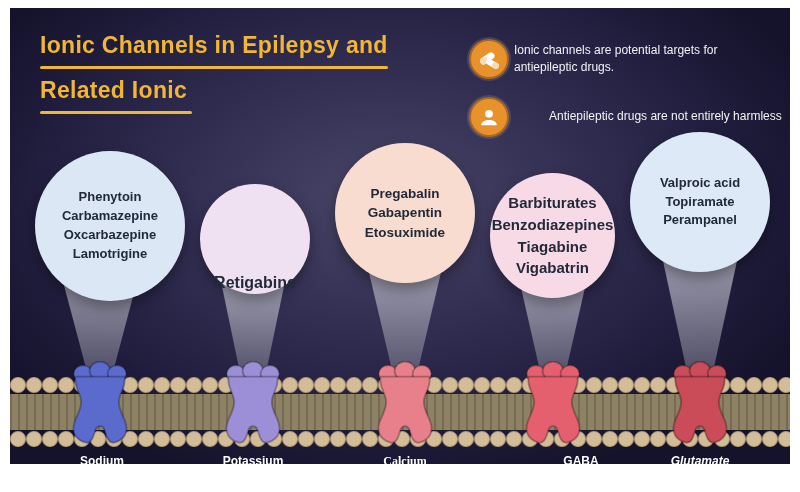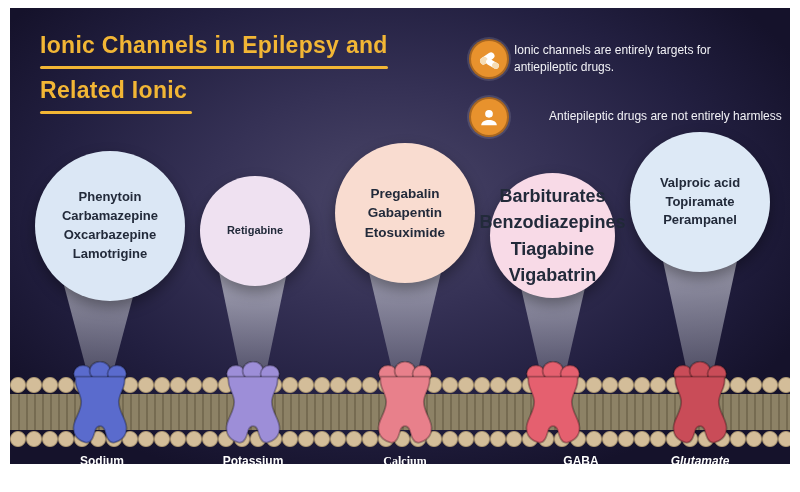--- a/index.html
+++ b/index.html
@@ -43,23 +43,23 @@
   .funnel5 { left:642px; top:202px; width:96px;  height:160px; clip-path:polygon(0 0,100% 0,64% 100%,36% 100%); }
   
   .bubble {
     position:absolute; border-radius:50%; z-index:3;
     display:flex; align-items:center; justify-content:center; text-align:center;
     color:#222a3a; font-weight:bold; white-space:pre-line;
     box-shadow:0 6px 14px rgba(0,0,0,0.35);
     line-height:1.45;
   }
   .bubble1 { left:25px;  top:143px; width:150px; height:150px; font-size:13px; }
-  .bubble2 { left:190px; top:168px; width:110px; height:110px; font-size:11px; }
+  .bubble2 { left:190px; top:176px; width:110px; height:110px; font-size:16px;align-items:flex-end; }
   .bubble3 { left:325px; top:135px; width:140px; height:140px; font-size:13.5px; }
-  .bubble4 { left:480px; top:165px; width:125px; height:125px; font-size:18px; }
+  .bubble4 { left:480px; top:165px; width:125px; height:125px; font-size:15px; }
   .bubble5 { left:620px; top:124px; width:140px; height:140px; font-size:13px; }
   
   .membrane { position:absolute; left:0; top:368px; width:780px; z-index:1; }
   .heads {
     height:18px;
     background-image: radial-gradient(circle at 8px 9px, #d3bd99 6.5px, #a8936f 7.5px, rgba(0,0,0,0) 8.5px);
     background-size:16px 18px;
   }
   .tails {
     height:36px;
@@ -100,21 +100,21 @@
       <g transform="rotate(-35 10 11)">
         <rect x="2" y="8" width="16" height="7" rx="3.5" fill="#ffffff"></rect>
         <rect x="2" y="8" width="8" height="7" rx="3.5" fill="#f6ddb5"></rect>
       </g>
       <g transform="rotate(30 16 16)">
         <rect x="9" y="14" width="14" height="6" rx="3" fill="#ffffff"></rect>
         <rect x="16" y="14" width="7" height="6" rx="3" fill="#f6ddb5"></rect>
       </g>
     </svg>
   </div>
-  <div class="note-text note-text1">Ionic channels are entirely targets for antiepileptic drugs.</div>
+  <div class="note-text note-text1">Ionic channels are potential targets for antiepileptic drugs.</div>
 
   <div class="note-icon note-icon2" style="background: rgb(232, 146, 45);">
     <svg width="22" height="22" viewBox="0 0 24 24">
       <circle cx="12" cy="8.5" r="4.2" fill="#ffffff"></circle>
       <path d="M3.5,21 C3.5,13.5 20.5,13.5 20.5,21 Z" fill="#ffffff"></path>
     </svg>
   </div>
   <div class="note-text note-text2">Antiepileptic drugs are not entirely harmless</div>
 
   <div class="funnel funnel1"></div>

